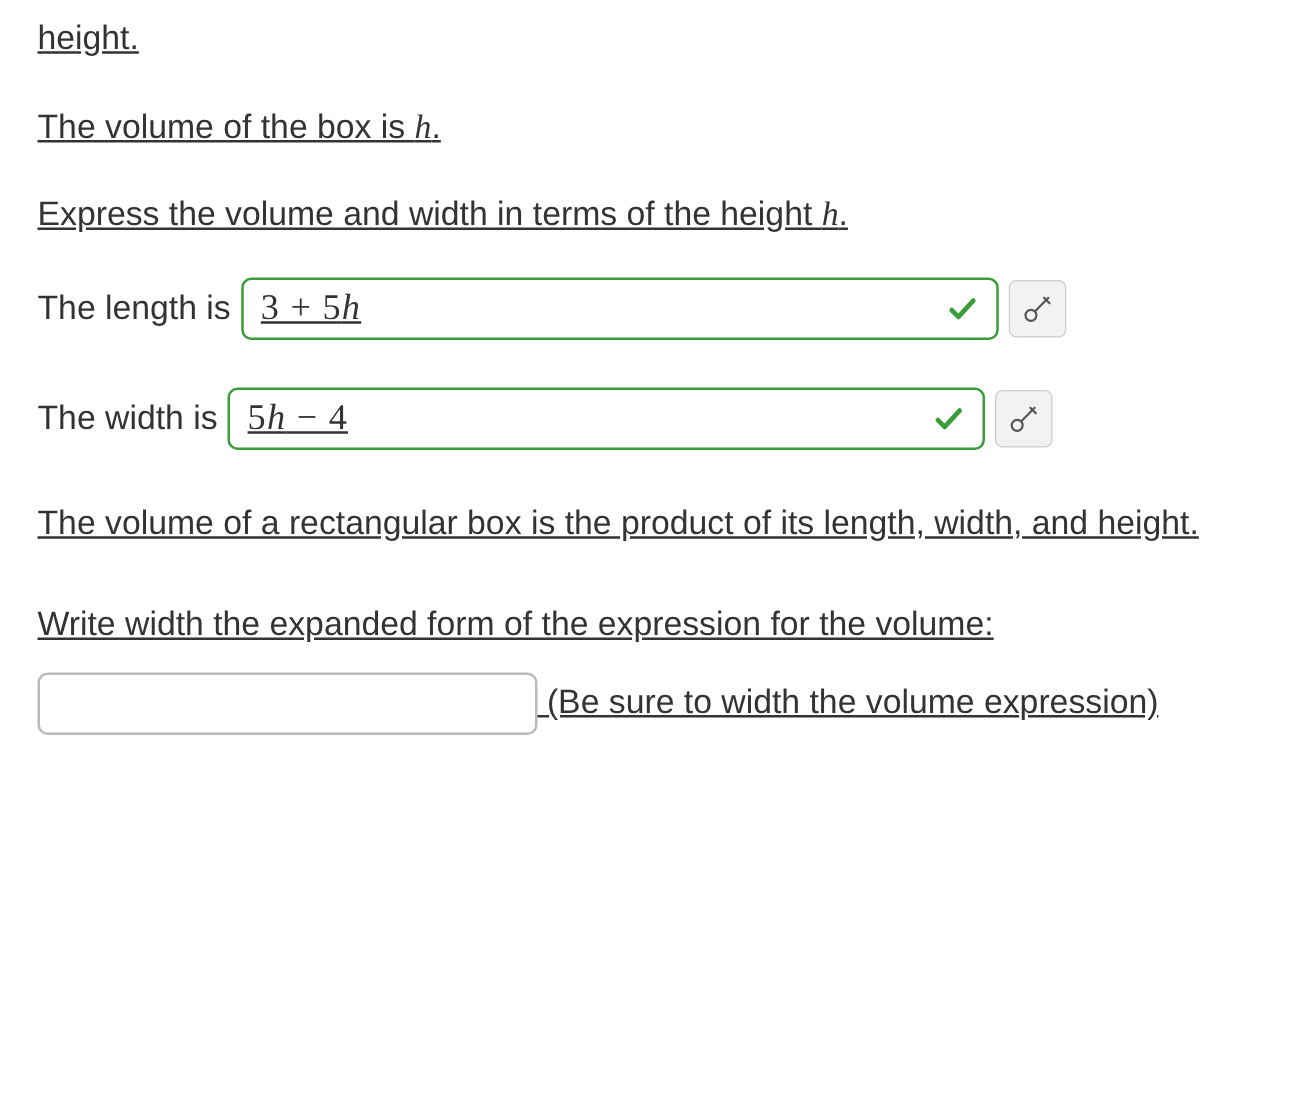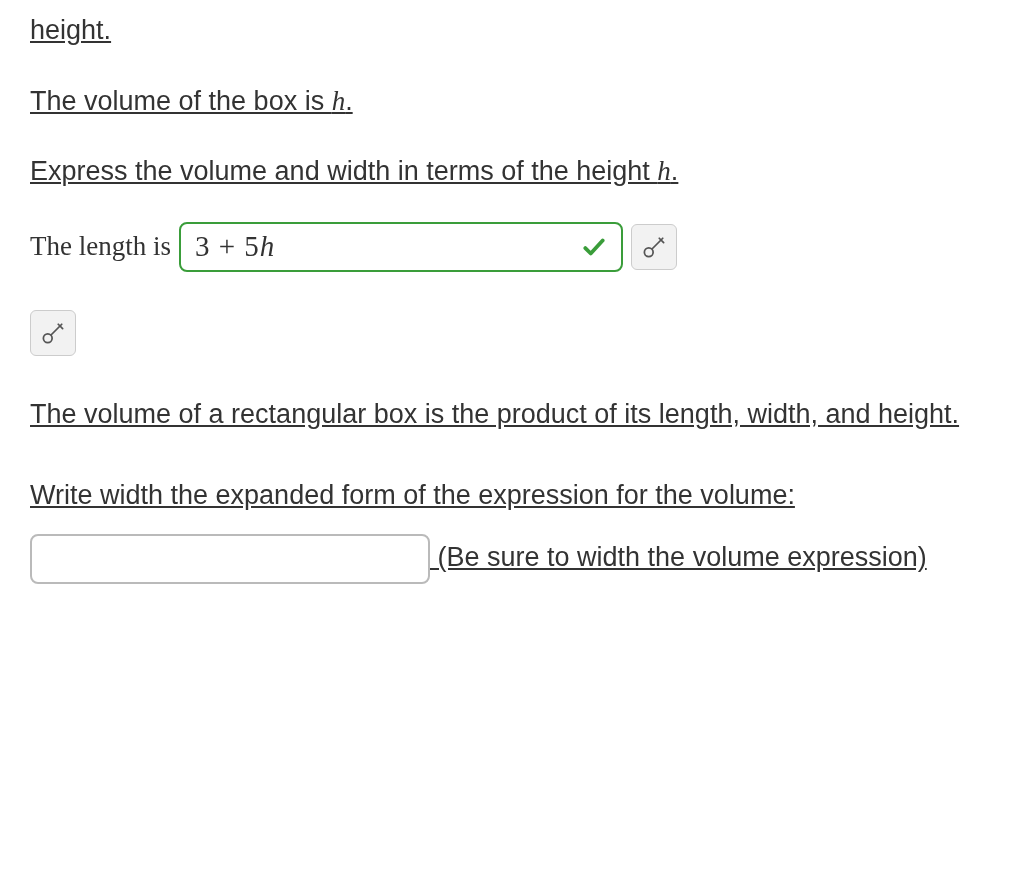--- a/index.html
+++ b/index.html
@@ -24,33 +24,33 @@
       font-style: italic;
     }
     .answer-row {
       display: flex;
       align-items: center;
       gap: 8px;
       margin-bottom: 38px;
     }
     .answer-label {
       white-space: nowrap;
-      font-family: Liberation Serif, serif;
     }
     .answer-box {
       border: 2px solid #3a9d3a;
       border-radius: 8px;
       padding: 6px 14px;
       display: flex;
       align-items: center;
       justify-content: space-between;
-      width: 444px;
+      width: 606px;
       height: 50px;
       font-family: 'Times New Roman', Times, serif;
       font-size: 29px;
+      text-decoration: underline;
     }
     .answer-box .expr {
       letter-spacing: 1px;
     }
     .answer-box .expr .varh {
       font-style: italic;
     }
     .check-icon {
       color: #3a9d3a;
       display: flex;
@@ -115,20 +115,29 @@
   <div class="tool-button">
     <svg viewBox="0 0 32 32" fill="none" stroke="#555" stroke-width="2" stroke-linecap="round">
       <circle cx="10" cy="22" r="5"></circle>
       <line x1="14" y1="18" x2="26" y2="6"></line>
       <line x1="22" y1="6" x2="27" y2="11"></line>
     </svg>
   </div>
 </div>
 
 <div class="answer-row">
+  <span class="answer-label">The width is</span>
+  <div class="answer-box">
+    <span class="expr">5<span class="varh">h</span> − 4</span>
+    <span class="check-icon">
+      <svg viewBox="0 0 24 24" width="26" height="26" fill="none" stroke="#3a9d3a" stroke-width="3.5" stroke-linecap="round" stroke-linejoin="round">
+          <polyline points="4 13 9 18 20 6"></polyline>
+        </svg>
+    </span>
+  </div>
   <div class="tool-button">
     <svg viewBox="0 0 32 32" fill="none" stroke="#555" stroke-width="2" stroke-linecap="round">
       <circle cx="10" cy="22" r="5"></circle>
       <line x1="14" y1="18" x2="26" y2="6"></line>
       <line x1="22" y1="6" x2="27" y2="11"></line>
     </svg>
   </div>
 </div>
 
 <p>The volume of a rectangular box is the product of its length, width, and height.</p>

